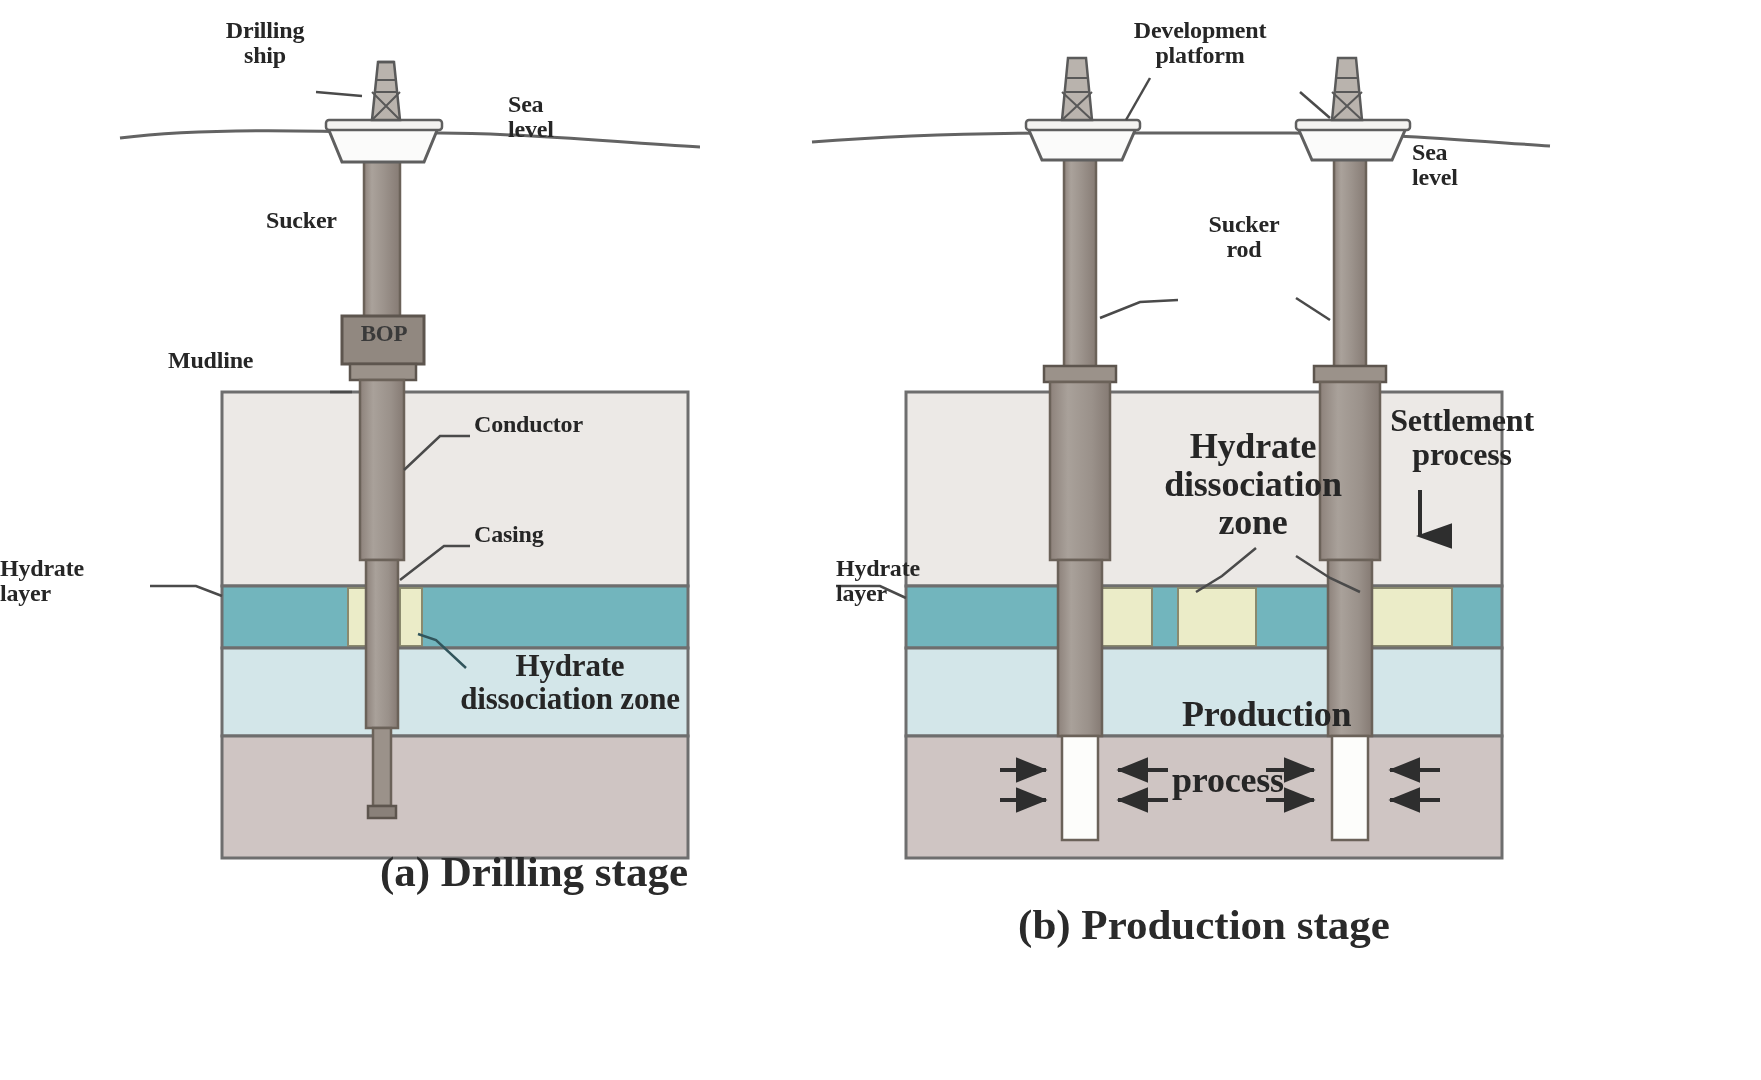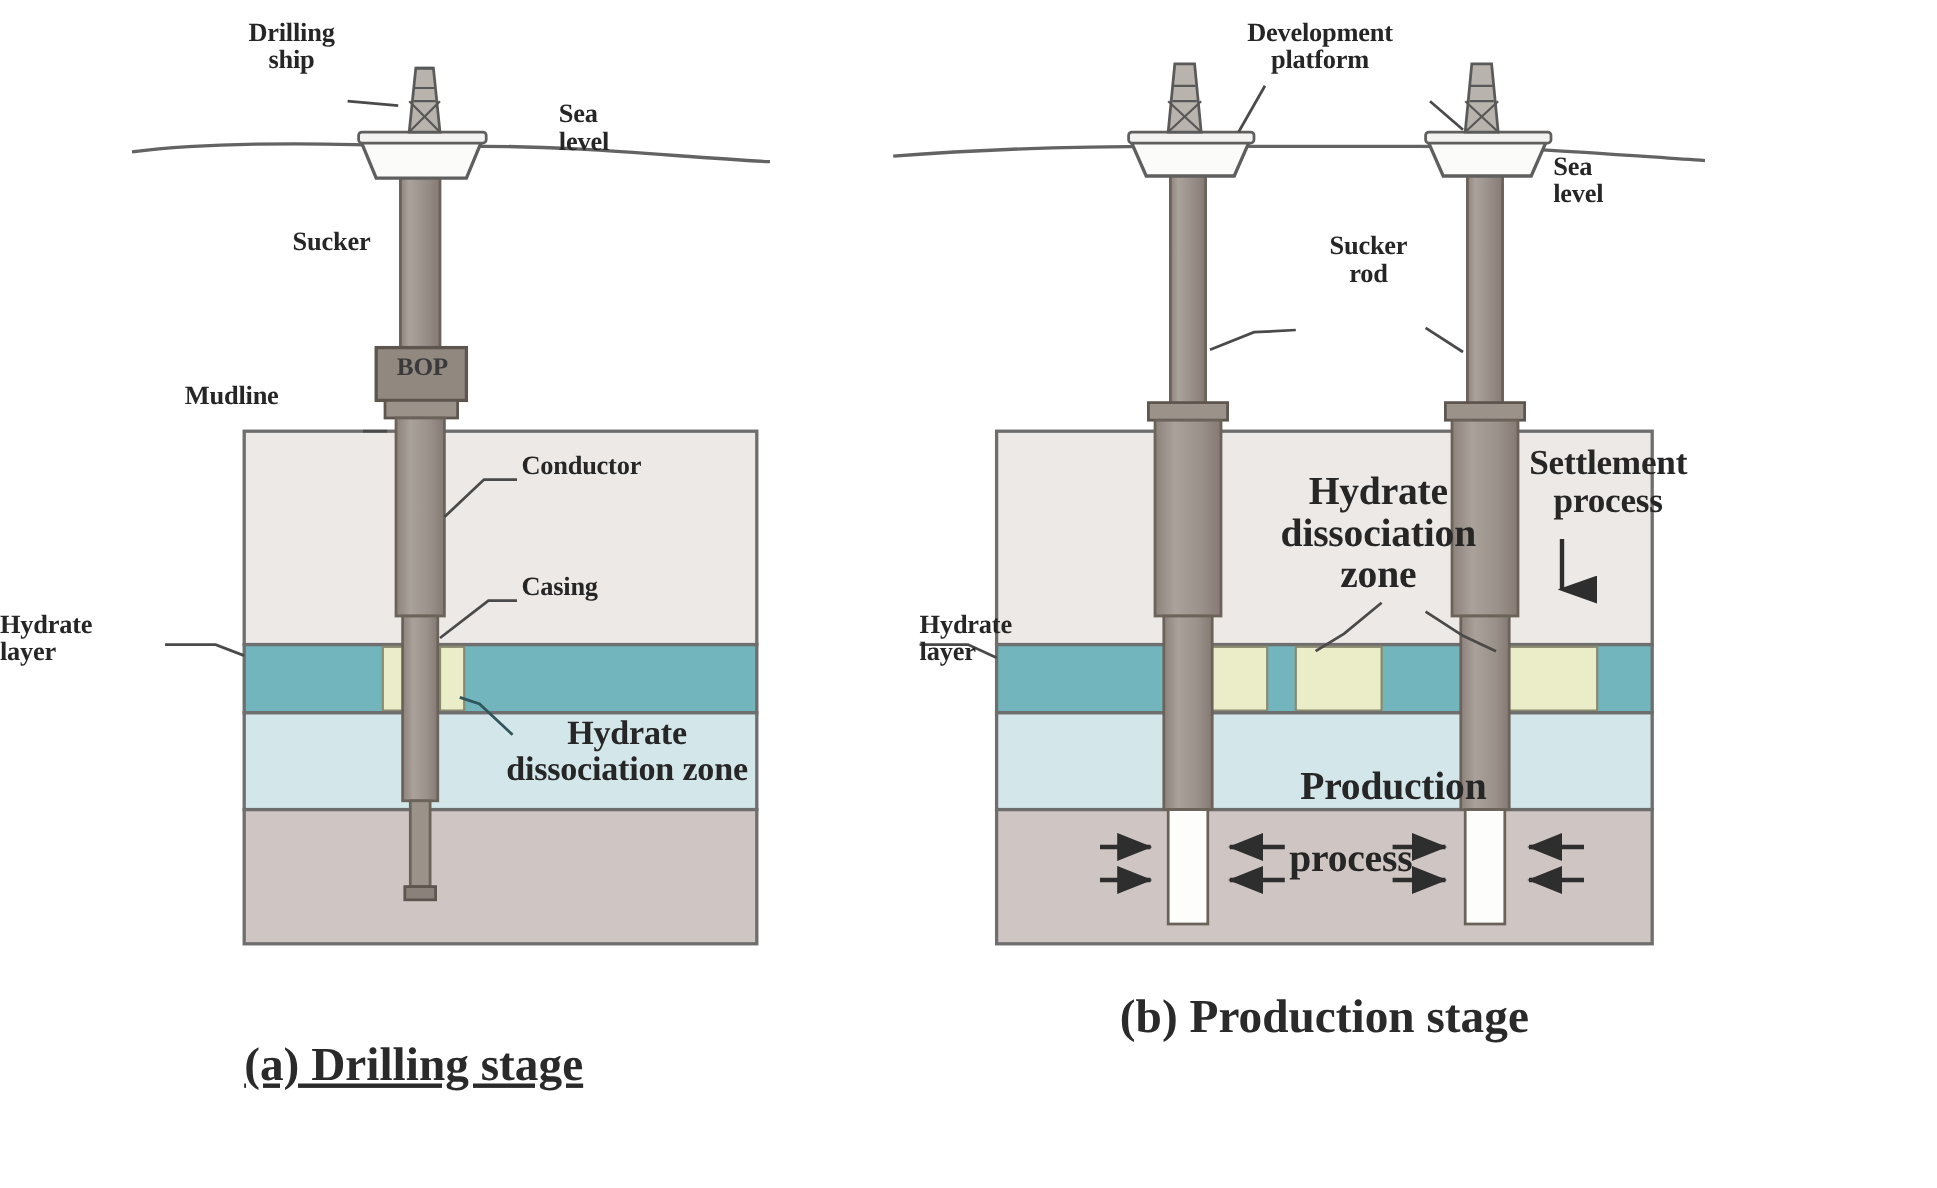--- a/index.html
+++ b/index.html
@@ -229,15 +229,15 @@
 dissociation
 zone</div>
 
 <div class="lbl lbl-xs ta-c" style="left:1378px; top:404px; width:168px;">Settlement
 process</div>
 
 <div class="lbl lbl-md ta-l" style="left:1182px; top:696px; width:230px;">Production</div>
 
 <div class="lbl lbl-md ta-l" style="left:1172px; top:762px; width:190px;">process</div>
 
-<div class="caption" style="left:222px; top:944px; width:466px; text-align:left;text-decoration:underline;">(a) Drilling stage</div>
+<div class="caption" style="left:222px; top:847px; width:466px; text-align:right;">(a) Drilling stage</div>
 
 <div class="caption" style="left:906px; top:900px; width:596px; text-align:center;">(b) Production stage</div>
 
 </body></html>

